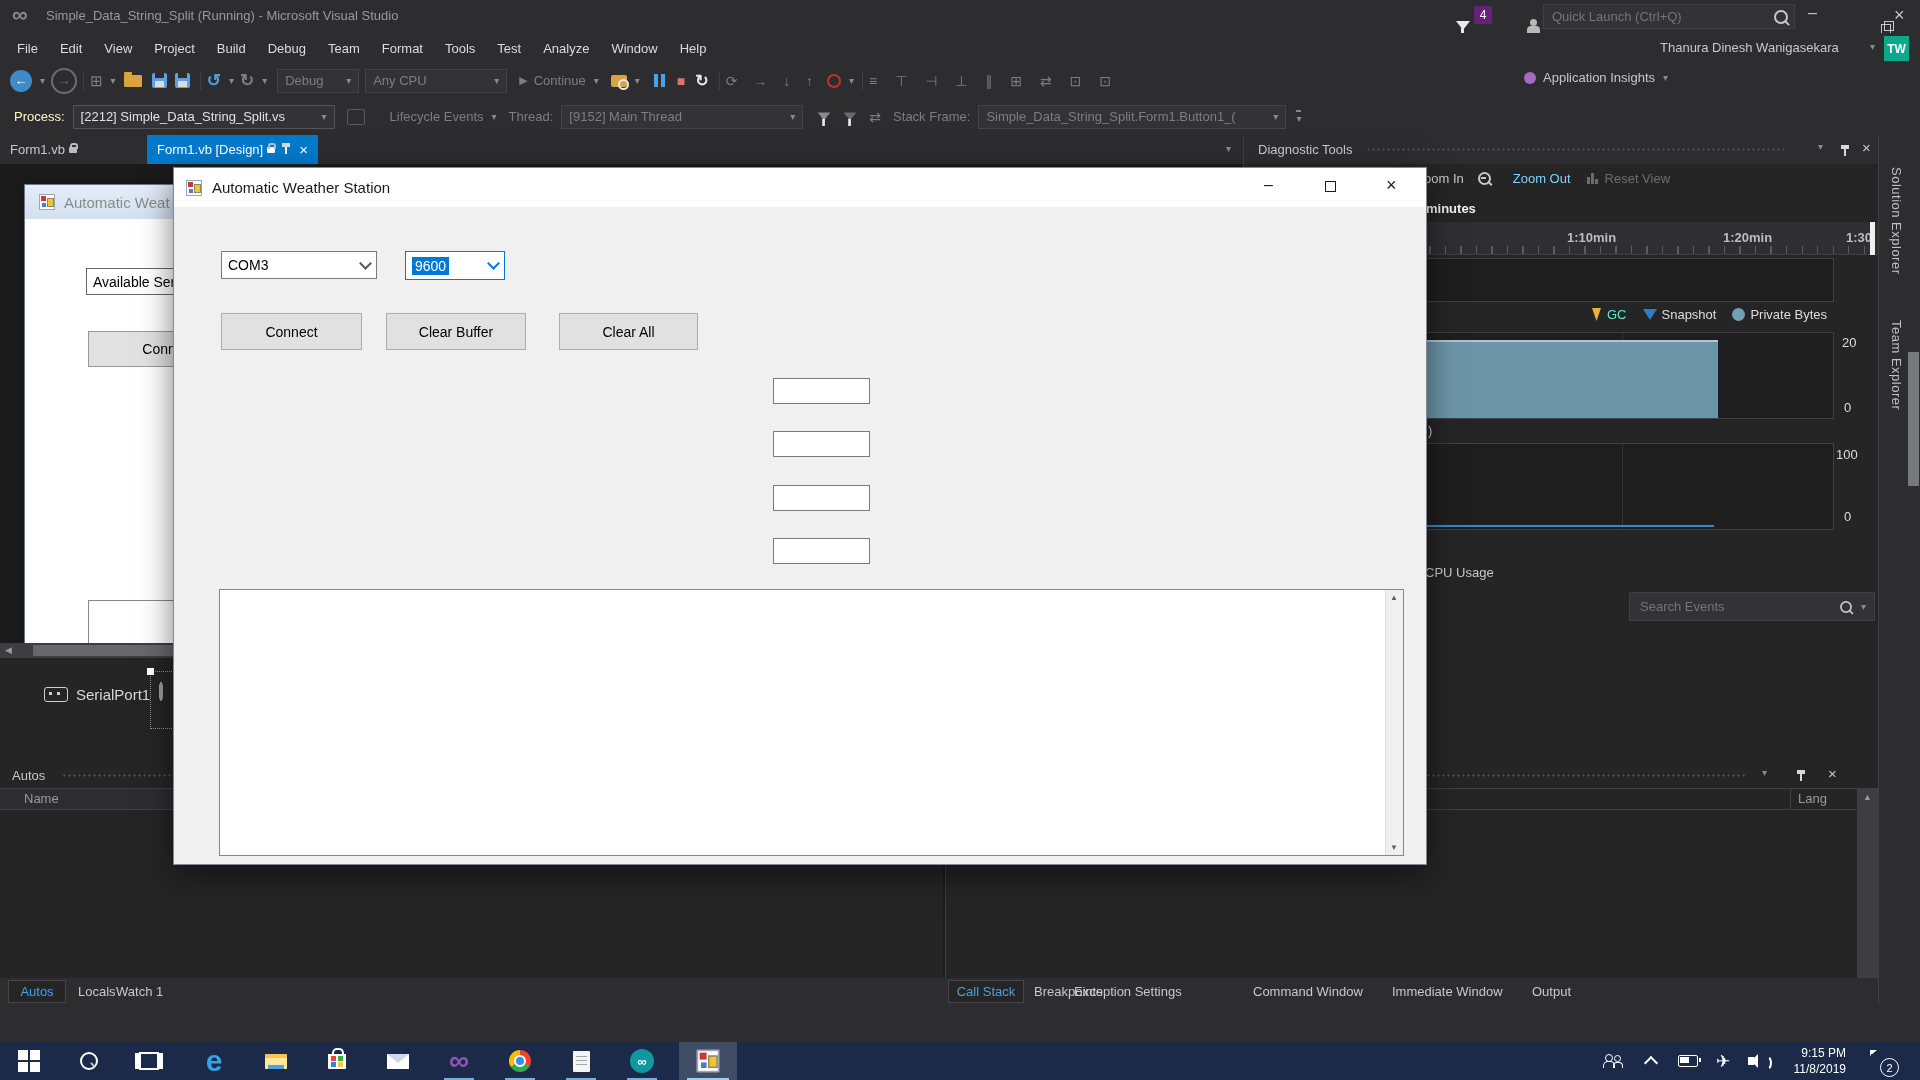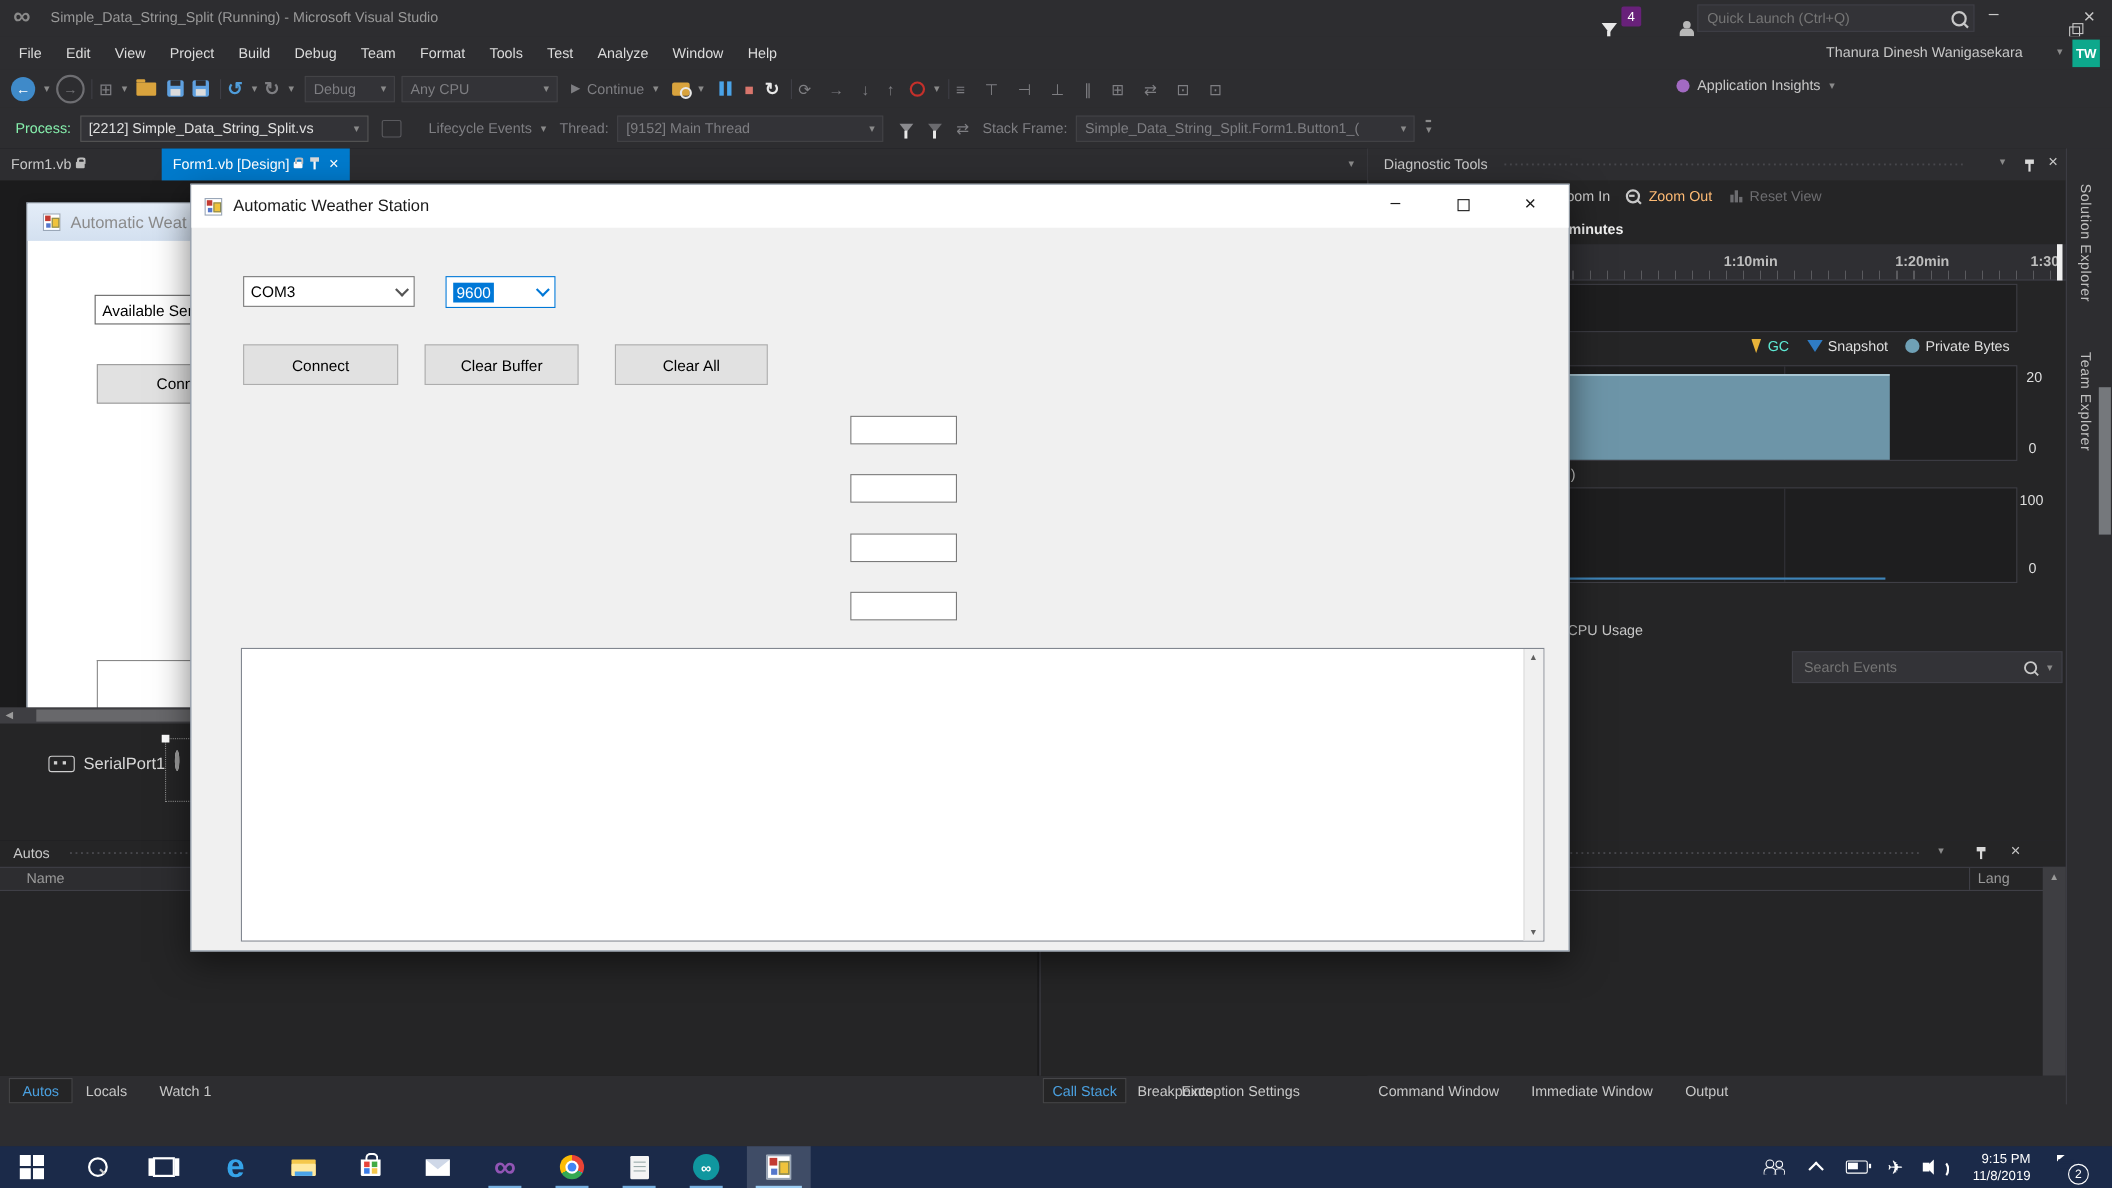--- a/index.html
+++ b/index.html
@@ -179,21 +179,21 @@
     <span class="sep" style="margin-left:8px"></span>
     <span class="gtxt" style="font-size:14px;letter-spacing:7px">≡ ⊤ ⊣ ⊥ ∥ ⊞ ⇄ ⊡ ⊡</span>
     <div class="abs flex" style="left:1524px;top:7px">
       <span style="width:12px;height:12px;border-radius:50%;background:#a26ac2;display:inline-block;margin-right:7px"></span>
       <span style="color:#c8c8c8">Application Insights</span>
       <span class="chevg">▾</span>
     </div>
   </div>
 
   <div class="abs flex" style="left:0;top:98px;width:1920px;height:37px;background:#2d2d30;padding-left:14px">
-    <span style="color:#86efac">Process:</span>
+    <span style="color:#fef9c3">Process:</span>
     <div class="dd" style="width:262px;margin-left:8px;border-color:#555;color:#e0e0e0">
       <span style="overflow:hidden;white-space:nowrap">[2212] Simple_Data_String_Split.vs</span>
       <span class="chevg">▾</span>
     </div>
     <span class="gtxt" style="margin-left:12px;width:16px;height:14px;border:1px solid #5a5a5e;border-radius:2px;display:inline-block"></span>
     <span class="gtxt" style="margin-left:25px">Lifecycle Events</span>
     <span class="chevg">▾</span>
     <span class="gtxt" style="margin-left:12px">Thread:</span>
     <div class="dd gtxt" style="width:242px;margin-left:8px">
       <span>[9152] Main Thread</span>
@@ -283,21 +283,21 @@
     <div class="abs" style="left:911px;top:24px;width:22px;height:190px;background:#3e3e42">
       <span class="abs" style="left:6px;top:4px;color:#9a9a9a;font-size:9px">▲</span>
     </div>
   </div>
 
   <div class="abs" style="left:0;top:978px;width:1920px;height:26px;background:#2d2d30">
     <div class="abs bluetab" style="left:8px;top:2px;width:56px;height:21px;background:#252526">
         <span>Autos</span>
       </div>
     <span class="abs tabtxt" style="left:78px;top:6px">Locals</span>
-    <span class="abs tabtxt" style="left:145px;top:6px">Watch 1</span>
+    <span class="abs tabtxt" style="left:116px;top:6px">Watch 1</span>
     <div class="abs bluetab" style="left:948px;top:2px;width:74px;height:21px;background:#252526">
         <span>Call Stack</span>
       </div>
     <span class="abs tabtxt" style="left:1034px;top:6px">Breakpoints</span>
     <span class="abs tabtxt" style="left:1074px;top:6px">Exception Settings</span>
     <span class="abs tabtxt" style="left:1253px;top:6px">Command Window</span>
     <span class="abs tabtxt" style="left:1392px;top:6px">Immediate Window</span>
     <span class="abs tabtxt" style="left:1532px;top:6px">Output</span>
   </div>
 
@@ -307,21 +307,21 @@
       <span class="abs" style="left:14px;top:7px;color:#c8c8c8">Diagnostic Tools</span>
       <div class="abs dots" style="left:122px;top:12px;width:420px"></div>
       <span class="abs chevg" style="left:566px;top:6px">▾</span>
       <span class="abs i-pin" style="left:594px;top:9px"></span>
       <span class="abs" style="left:618px;top:4px;color:#c8c8c8;font-size:15px">×</span>
     </div>
 
     <div class="abs flex" style="left:180px;top:36px">
       <span style="color:#c8c8c8">oom In</span>
       <span class="i-zoomout" style="margin-left:14px"></span>
-      <span style="color:#fdba74;margin-left:8px">Zoom Out</span>
+      <span style="color:#7dd3fc;margin-left:22px">Zoom Out</span>
       <span class="i-bars" style="margin-left:16px">
           <i style="height:7px"></i>
           <i style="height:11px"></i>
           <i style="height:5px"></i>
         </span>
       <span style="color:#6d6d70;margin-left:7px">Reset View</span>
     </div>
     <span class="abs" style="left:182px;top:66px;font-weight:bold;color:#f0f0f0">minutes</span>
 
     <div class="abs" style="left:0;top:87px;width:635px;height:33px;background:#2f2f33;border-bottom:1px solid #3f3f46;box-sizing:border-box">

